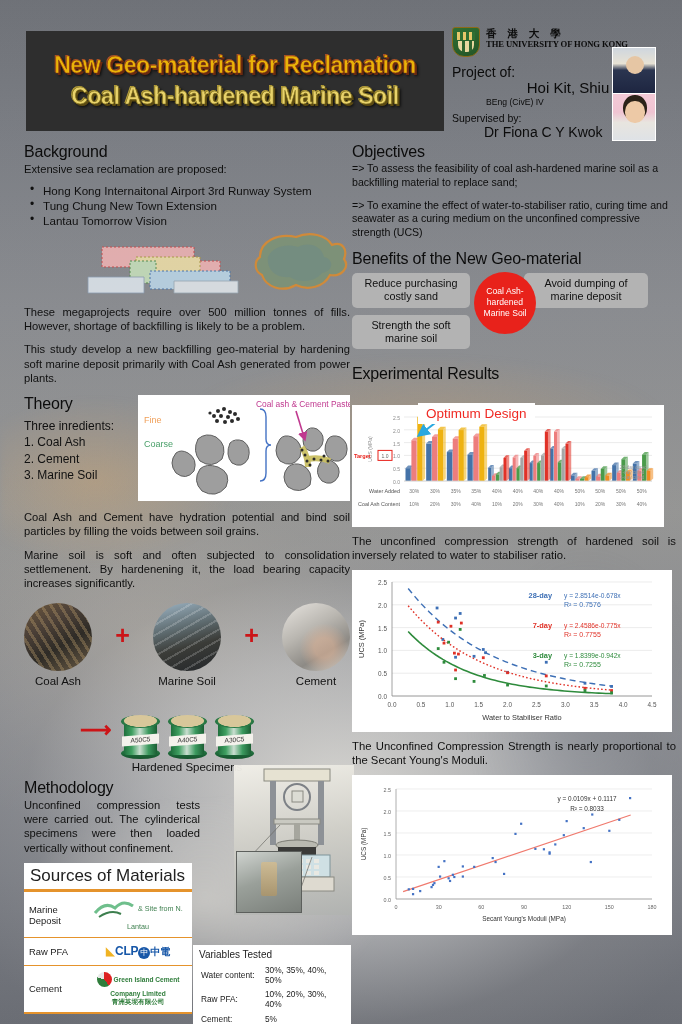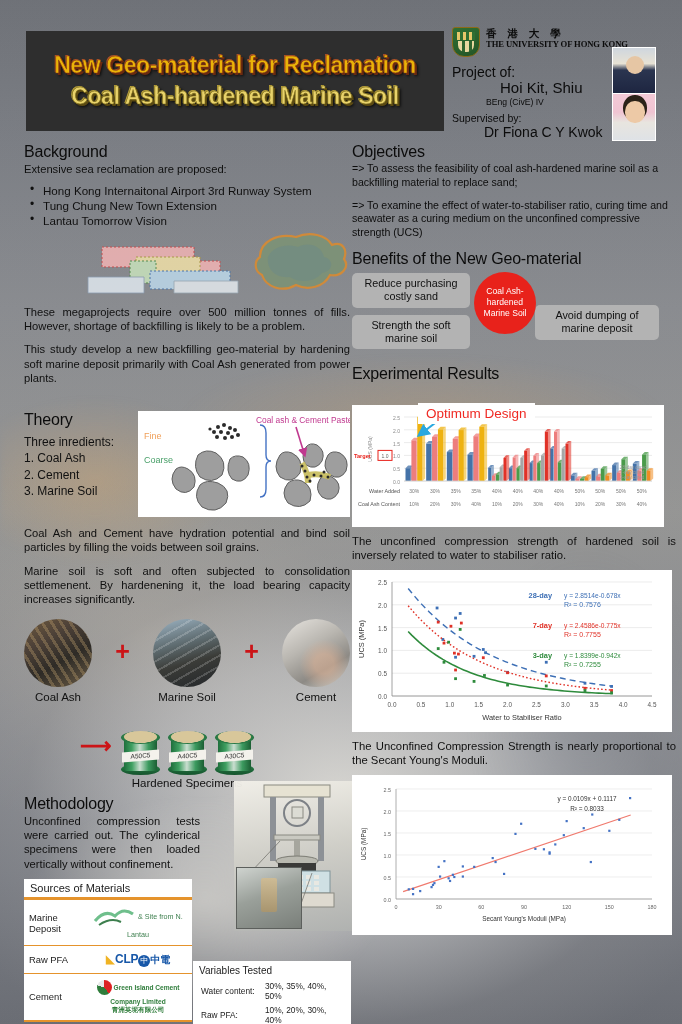--- a/index.html
+++ b/index.html
@@ -62,21 +62,21 @@
     background: repeating-linear-gradient(90deg,#e6c76a 0 3px, #2f6f33 3px 6px);
   }
   .hku-crest::after {
     content:""; position:absolute; left:5px; bottom:4px; right:5px; height:11px;
     background: repeating-linear-gradient(90deg,#e9d7a0 0 4px, #30642f 4px 7px);
     border-radius: 0 0 7px 7px;
   }
   .uni-cn { font-size: 10.5px; letter-spacing: 4px; font-weight: bold; line-height: 1.15; }
   .uni-en { font-size: 8.6px; font-weight: bold; font-family: "Liberation Serif", serif; letter-spacing: -0.1px; }
   .proj-label { font-size: 14px; margin-top: 7px; }
-  .person-name { font-size: 15px; margin-left: 48px; line-height: 1.1; }
+  .person-name { font-size: 15px; margin-left: 28px; line-height: 1.1; text-align: center; }
   .person-sub { font-size: 8.6px; margin-left: 34px; }
   .sup-label { font-size: 10.5px; margin-top: 5px; }
   .sup-name { font-size: 14px; margin-left: 32px; }
   .photo {
     position: absolute; right: 0; width: 44px; height: 48px;
     border: 1px solid #fff;
   }
   #photo-student {
     top: 20px;
     background: linear-gradient(180deg,#cfd6de 0%, #e7e2d4 34%, #2b3550 48%, #1d2540 100%);
@@ -123,32 +123,32 @@
   
   #benefits-grid {
     position: relative; margin-top: 5px; height: 80px;
   }
   .benefit-box {
     position: absolute; background: #b3b3b3; border-radius: 5px;
     display: flex; align-items: center; justify-content: center; text-align: center;
     font-size: 10.8px; color: #111; line-height: 1.22; padding: 3px 5px;
   }
   #benefit-reduce-purchasing { left: 0;    top: 0;  width: 118px; height: 35px; }
-  #benefit-avoid-dumping     { left: 183px;top: 0;  width: 124px; height: 35px; margin-top: 32px; }
+  #benefit-avoid-dumping     { left: 172px;top: 0;  width: 124px; height: 35px; }
   #benefit-strength-soil     { left: 0;    top: 42px; width: 118px; height: 34px; }
   #benefit-reduce-waste      { left: 188px;top: 44px; width: 124px; height: 33px; }
   #benefit-center {
     position: absolute; left: 122px; top: -1px; width: 62px; height: 62px;
     border-radius: 50%; background: #e8221b; color: #fff;
     display: flex; align-items: center; justify-content: center; text-align: center;
     font-size: 8.6px; line-height: 1.28; padding: 4px;
   }
 
   
-  #theory-row { display: flex; gap: 14px; margin-top: 18px; }
+  #theory-row { display: flex; gap: 14px; margin-top: 2px; }
   #theory-left { width: 102px; }
   .theory-list { font-size: 12px; line-height: 1.35; color: #111; margin-top: 5px; }
   #theory-diagram {
     width: 212px; height: 106px; background: #fff; position: relative;
   }
 
   
   #ingredients-row {
     display: flex; align-items: center; justify-content: space-between;
     margin-top: 12px;
@@ -218,21 +218,21 @@
     background: linear-gradient(180deg,#cdbb95,#a8956f); border-radius:2px;
   }
 
   
   table.data { border-collapse: collapse; background: #fff; }
   #sources-table {
     width: 168px; margin-top: 8px;
     border-top: 2px solid #e5932c; border-bottom: 2px solid #e5932c;
   }
   #sources-table caption {
-    text-align: left; font-size: 11px; padding: 3px 5px 3px 6px; color: #222;
+    text-align: left; font-size: 17px; padding: 3px 5px 3px 6px; color: #222;
     background: #fff; border-bottom: 1px solid #e5932c;
   }
   #sources-table td {
     font-size: 9.4px; color: #222; padding: 6px 5px; vertical-align: middle;
     border-bottom: 1px solid #e5932c;
   }
   #sources-table tr:last-child td { border-bottom: none; }
   .logo-cell { text-align: center; }
   .clp-logo { font-size: 12px; font-weight: bold; color: #1757a8; letter-spacing: -0.3px; }
   .clp-mark { display:inline-block; color:#f0b323; font-size:12px; }

